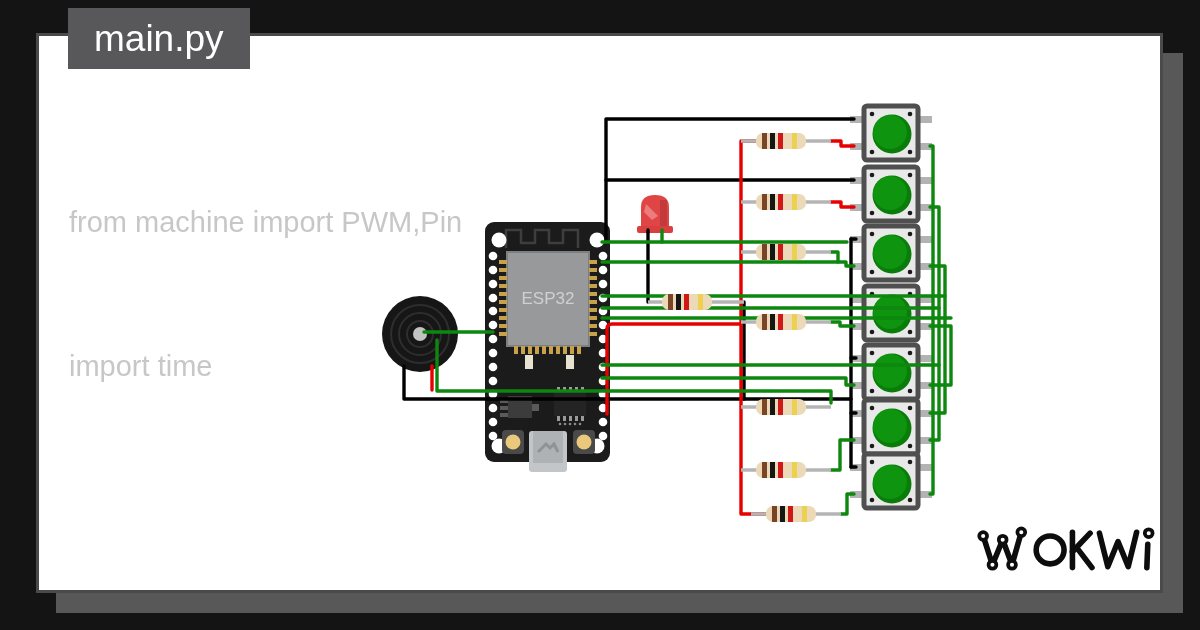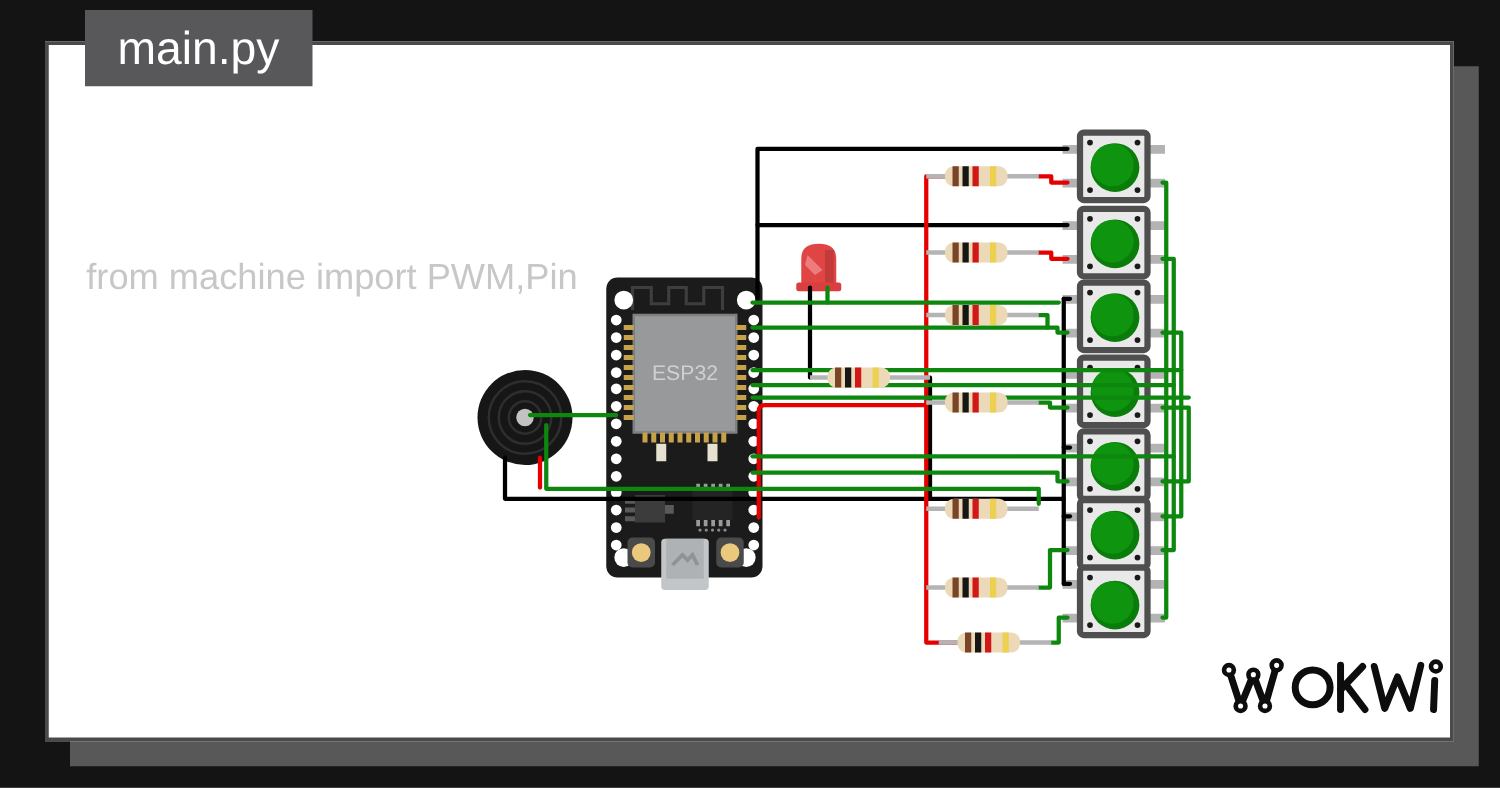--- a/index.html
+++ b/index.html
@@ -18,20 +18,21 @@
 </head>
 <body>
 
 <div class="stage">
 
   <div class="shadow"></div>
 
   <div class="canvas">
     <div class="code">
       <div>from machine import PWM,Pin</div>
+      <div>import time</div>
       
       
       
       
       
       
       
       
     </div>
   </div>

